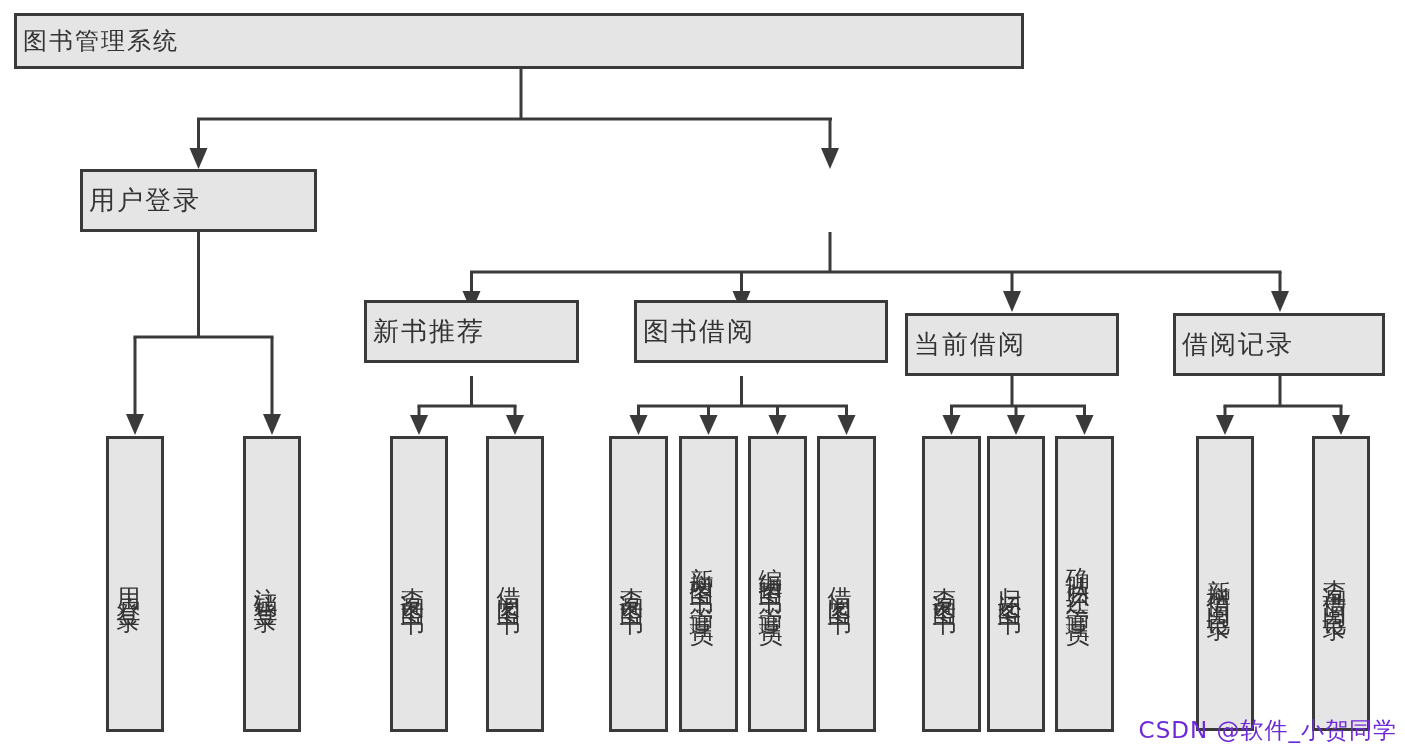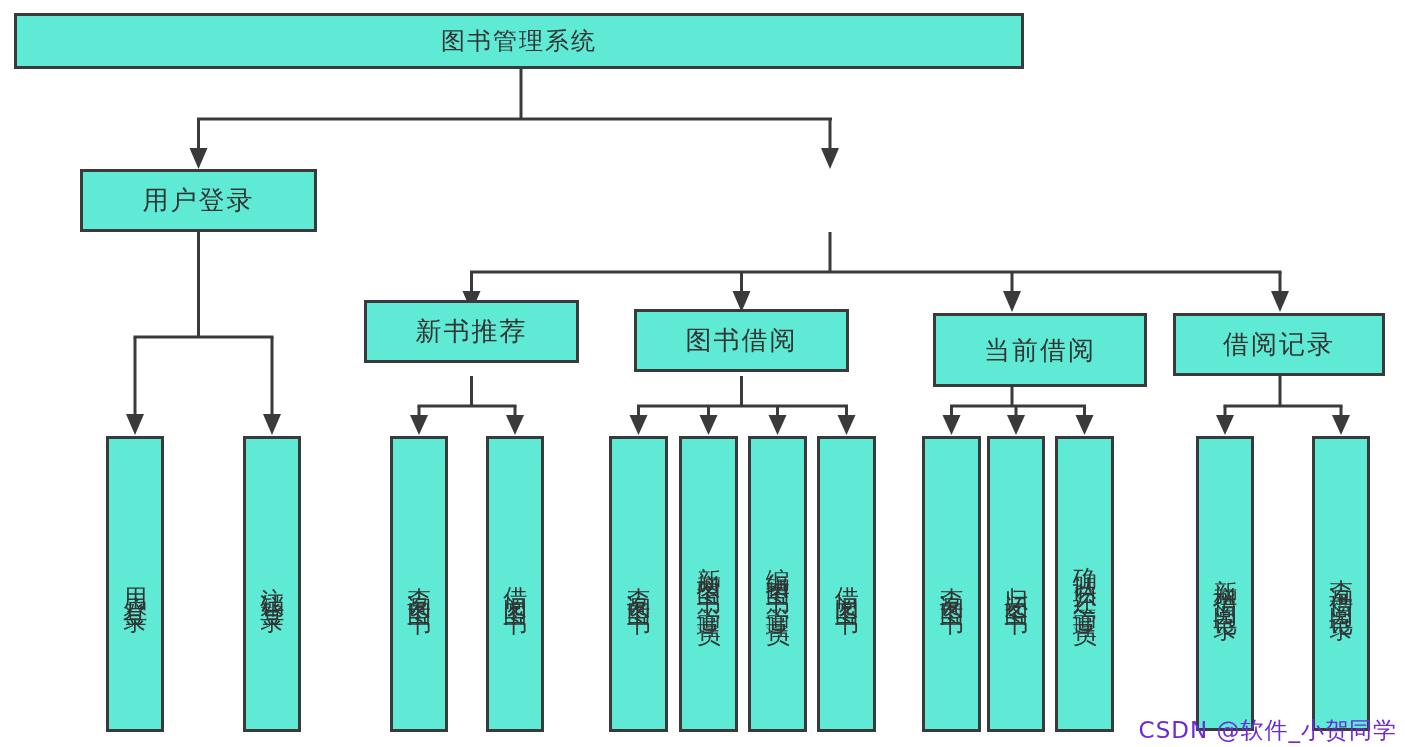--- a/index.html
+++ b/index.html
@@ -2,23 +2,24 @@
 <html><head>
 <meta charset="utf-8">
 <style>
   html,body { margin:0; padding:0; background:#ffffff; }
   body { font-family:"DejaVu Sans","Liberation Sans",sans-serif; }
   .canvas {
     position:relative; width:1405px; height:747px; background:#ffffff; overflow:hidden;
   }
   .connectors { position:absolute; left:0; top:0; z-index:1; }
   .node {
-    position:absolute; box-sizing:border-box; background:#5eead4;
-    border:3px solid #3a3a3a; display:flex; align-items:center; justify-content:center;
+    position:absolute; box-sizing:border-box; background:#e5e5e5;
+    border:3px solid #3a3a3a; display:flex; align-items:center; justify-content:flex-start;
     z-index:2;
+    padding-left:6px;
   }
   .node .label {
     color:#333333; font-size:26px; letter-spacing:2px; white-space:nowrap;
     line-height:1.1;
   }
   .node.root .label { font-size:24px; }
   .node.v .label {
     writing-mode:vertical-rl; text-orientation:mixed;
     font-size:24px; letter-spacing:8px; white-space:normal;
   }
@@ -103,24 +104,24 @@
     <span class="label">图书管理系统</span>
   </div>
 
   <div class="node" style="left:80px; top:169px; width:237px; height:63px;">
     <span class="label">用户登录</span>
   </div>
 
   <div class="node" style="left:364px; top:300px; width:215px; height:63px;">
     <span class="label">新书推荐</span>
   </div>
-  <div class="node" style="left:634px; top:309px; width:215px; height:63px;">
+  <div class="node" style="left:634px; top:300px; width:254px; height:63px;">
     <span class="label">图书借阅</span>
   </div>
-  <div class="node" style="left:905px; top:313px; width:214px; height:74px;margin-left:28px;">
+  <div class="node" style="left:905px; top:313px; width:214px; height:63px;">
     <span class="label">当前借阅</span>
   </div>
   <div class="node" style="left:1173px; top:313px; width:212px; height:63px;">
     <span class="label">借阅记录</span>
   </div>
 
   <div class="node v" style="left:106px; top:436px; width:58px; height:296px;">
     <span class="label">用户登录</span>
   </div>
   <div class="node v" style="left:243px; top:436px; width:58px; height:296px;">

